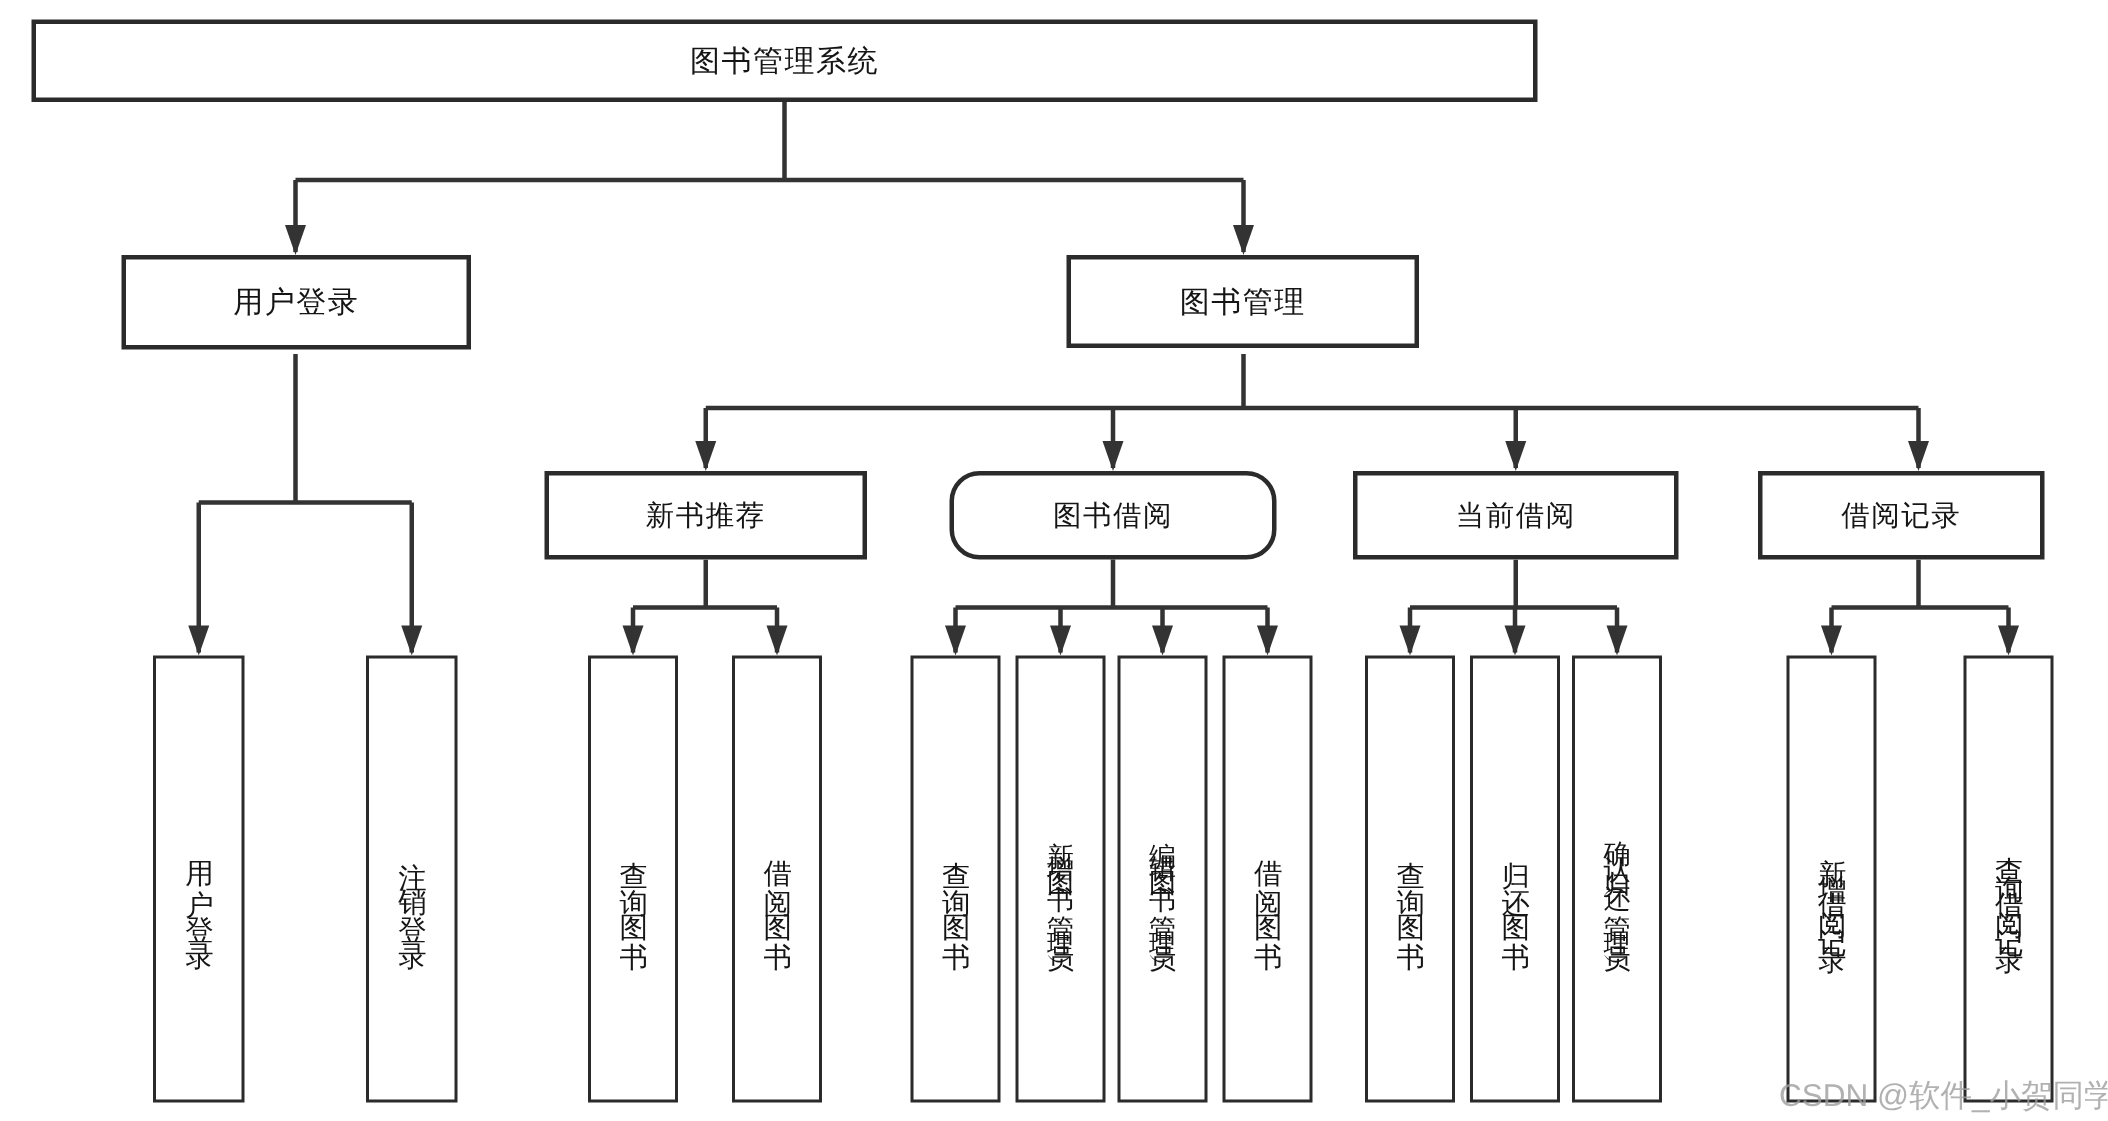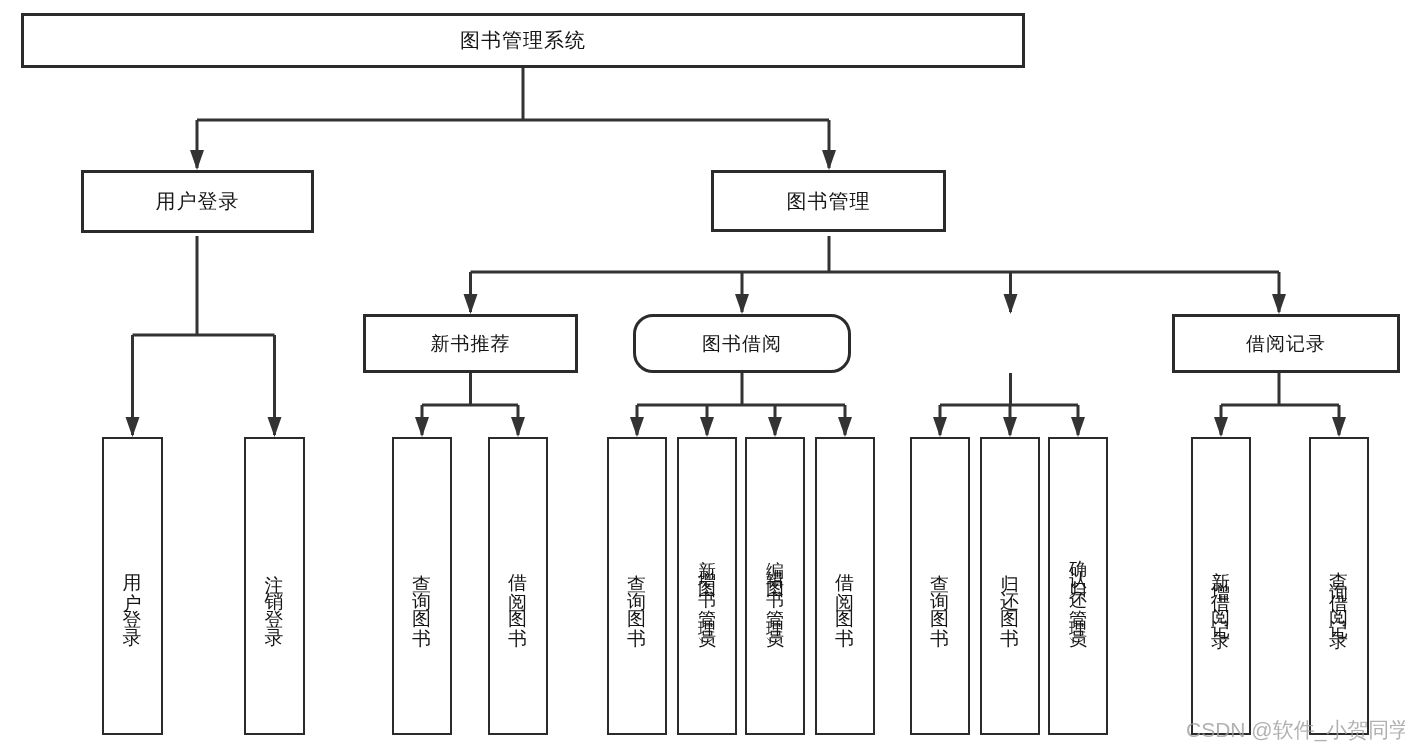--- a/index.html
+++ b/index.html
@@ -37,21 +37,21 @@
     font-size: 20px;
     letter-spacing: 1px;
   }
   .root  { left: 21px;  top: 13px;  width: 1004px; height: 55px; }
   .n-login { left: 81px;  top: 170px; width: 233px; height: 63px; }
   .n-mgmt  { left: 711px; top: 170px; width: 235px; height: 62px; }
   .l3 { top: 314px; height: 59px; font-size: 19px; }
   .l3-newrec  { left: 363px;  width: 215px; text-align: right; }
   .l3-borrow  { left: 633px;  width: 218px; border-radius: 20px; }
   .l3-current { left: 902px;  width: 217px; }
-  .l3-records { left: 1172px; width: 228px; }
+  .l3-records { left: 1172px; width: 191px; }
   .leaf {
     top: 437px;
     height: 298px;
     width: 60px;
     border-width: 2px;
   }
   .g1 { width: 61px; }
   .vtext {
     writing-mode: vertical-rl;
     text-orientation: mixed;
@@ -122,20 +122,23 @@
   <div class="box hbox n-mgmt">
     <span>图书管理</span>
   </div>
 
   <div class="box hbox l3 l3-newrec">
     <span>新书推荐</span>
   </div>
   <div class="box hbox l3 l3-borrow">
     <span>图书借阅</span>
   </div>
+  <div class="box hbox l3 l3-current">
+    <span>当前借阅</span>
+  </div>
   <div class="box hbox l3 l3-records">
     <span>借阅记录</span>
   </div>
 
   <div class="box leaf g1" style="left:102px">
     <span class="vtext">用户登录</span>
   </div>
   <div class="box leaf g1" style="left:244px">
     <span class="vtext">注销登录</span>
   </div>

